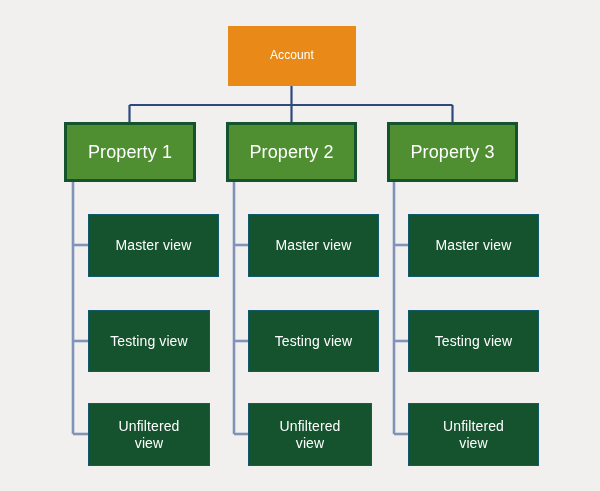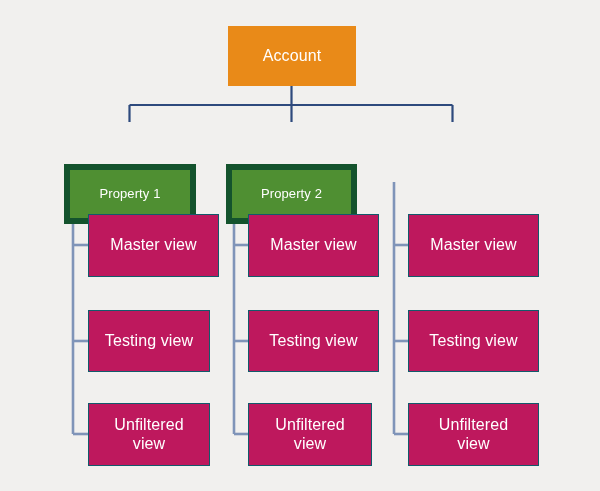--- a/index.html
+++ b/index.html
@@ -33,32 +33,31 @@
     justify-content: center;
     text-align: center;
     color: #ffffff;
     line-height: 1.15;
     box-sizing: border-box;
     letter-spacing: 0.1px;
   }
   .node-account {
     background: #e98a18;
     border: 1px solid #e98a18;
-    font-size: 16px;
+    font-size: 12px;
   }
   .node-property {
     background: #4f8f32;
-    border: 6px solid #14532d;
-    font-size: 13px;
-    margin-top: 42px;
+    border: 3px solid #14532d;
+    font-size: 18px;
   }
   .node-view {
-    background: #be185d;
+    background: #14532d;
     border: 1px solid #125a6b;
-    font-size: 16px;
+    font-size: 14px;
   }
   .node-label {
     display: block;
     padding: 0 6px;
     white-space: pre-line;
   }
 </style>
 </head>
 <body>
 
@@ -93,20 +92,23 @@
   <div class="node node-account" style="left:228px; top:26px; width:128px; height:60px;">
     <span class="node-label">Account</span>
   </div>
 
   <div class="node node-property" style="left:64px; top:122px; width:132px; height:60px;">
     <span class="node-label">Property 1</span>
   </div>
   <div class="node node-property" style="left:226px; top:122px; width:131px; height:60px;align-items:center;">
     <span class="node-label">Property 2</span>
   </div>
+  <div class="node node-property" style="left:387px; top:122px; width:131px; height:60px;">
+    <span class="node-label">Property 3</span>
+  </div>
 
   <div class="node node-view" style="left:88px; top:214px; width:131px; height:63px;">
     <span class="node-label">Master view</span>
   </div>
   <div class="node node-view" style="left:88px; top:310px; width:122px; height:62px;">
     <span class="node-label">Testing view</span>
   </div>
   <div class="node node-view" style="left:88px; top:403px; width:122px; height:63px;">
     <span class="node-label">Unfiltered
 view</span>

